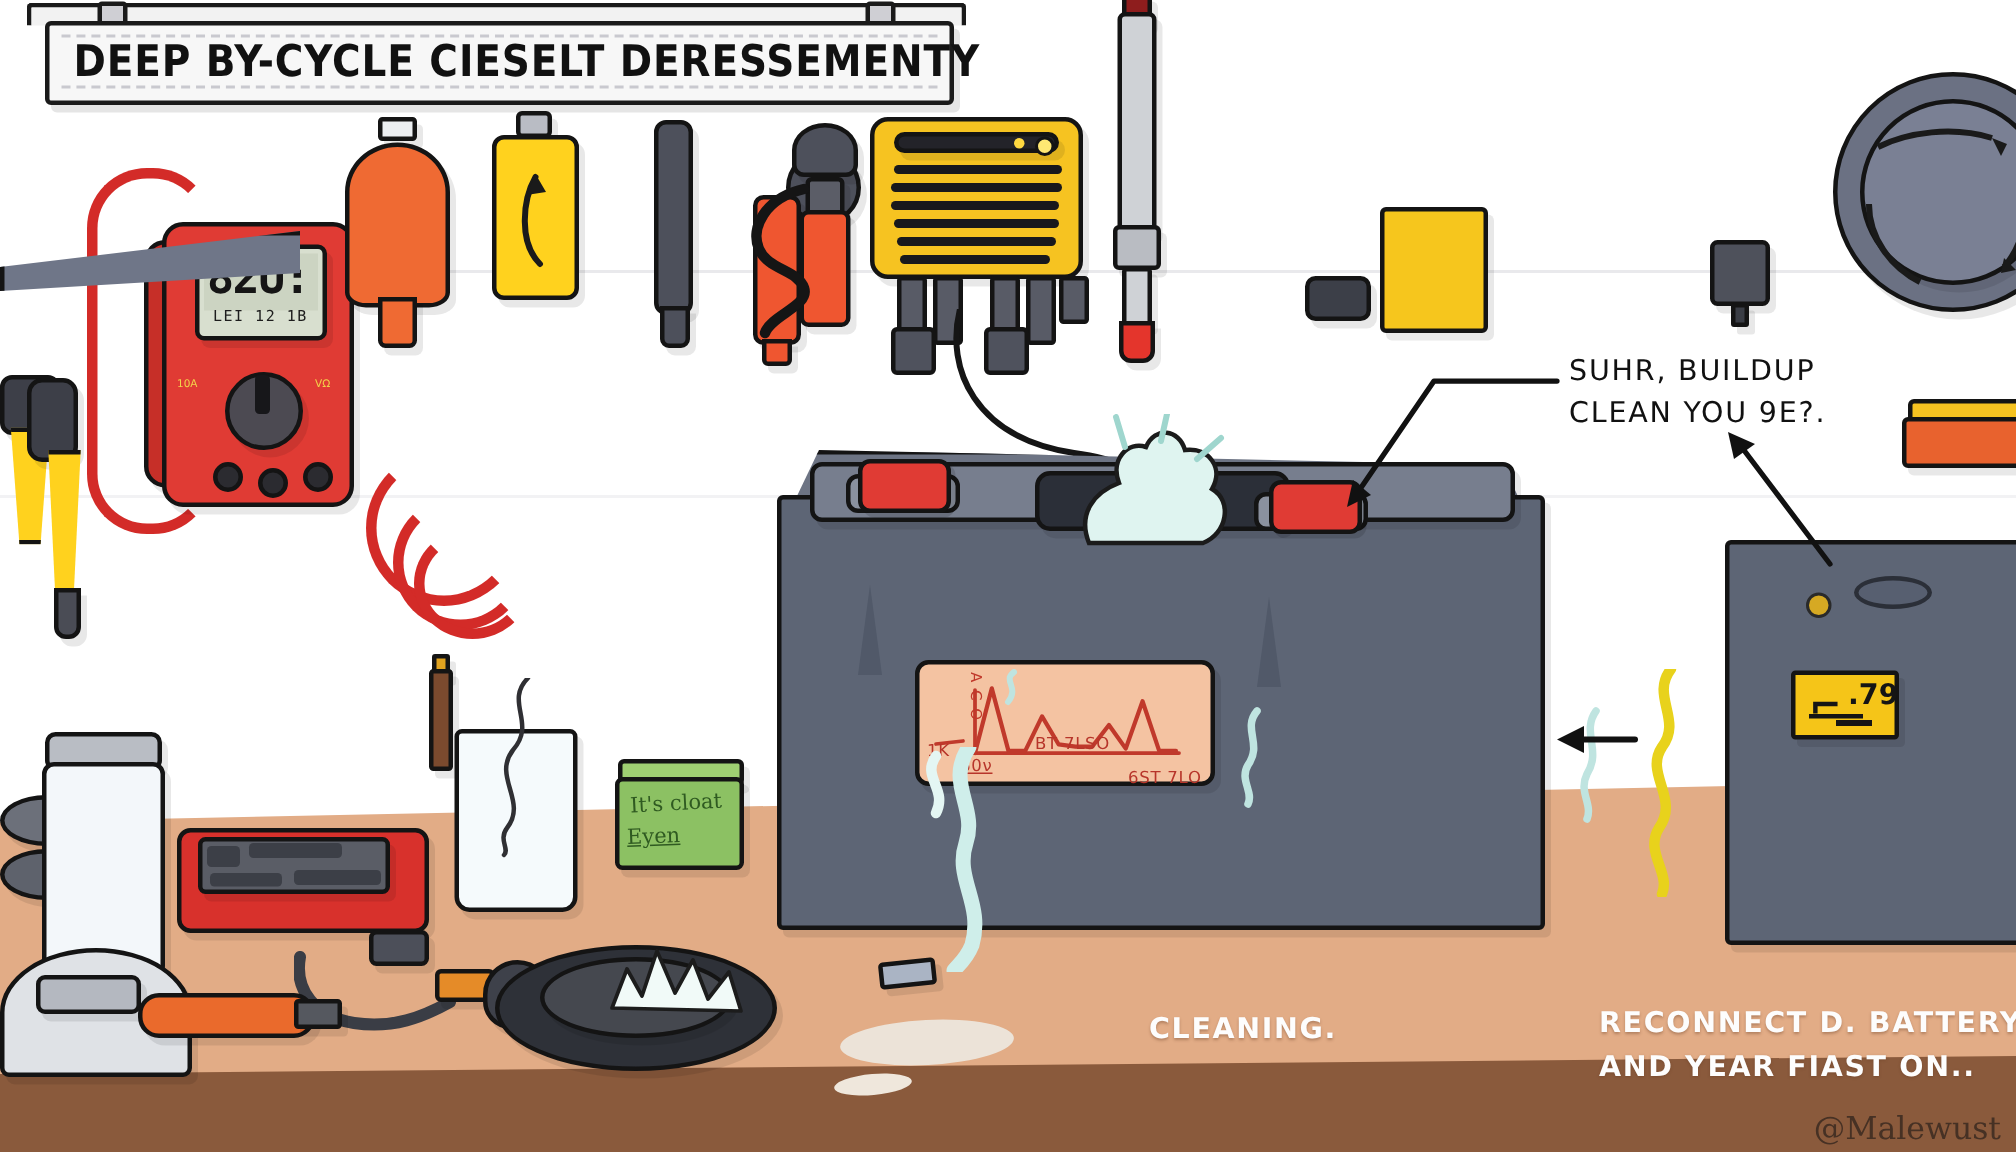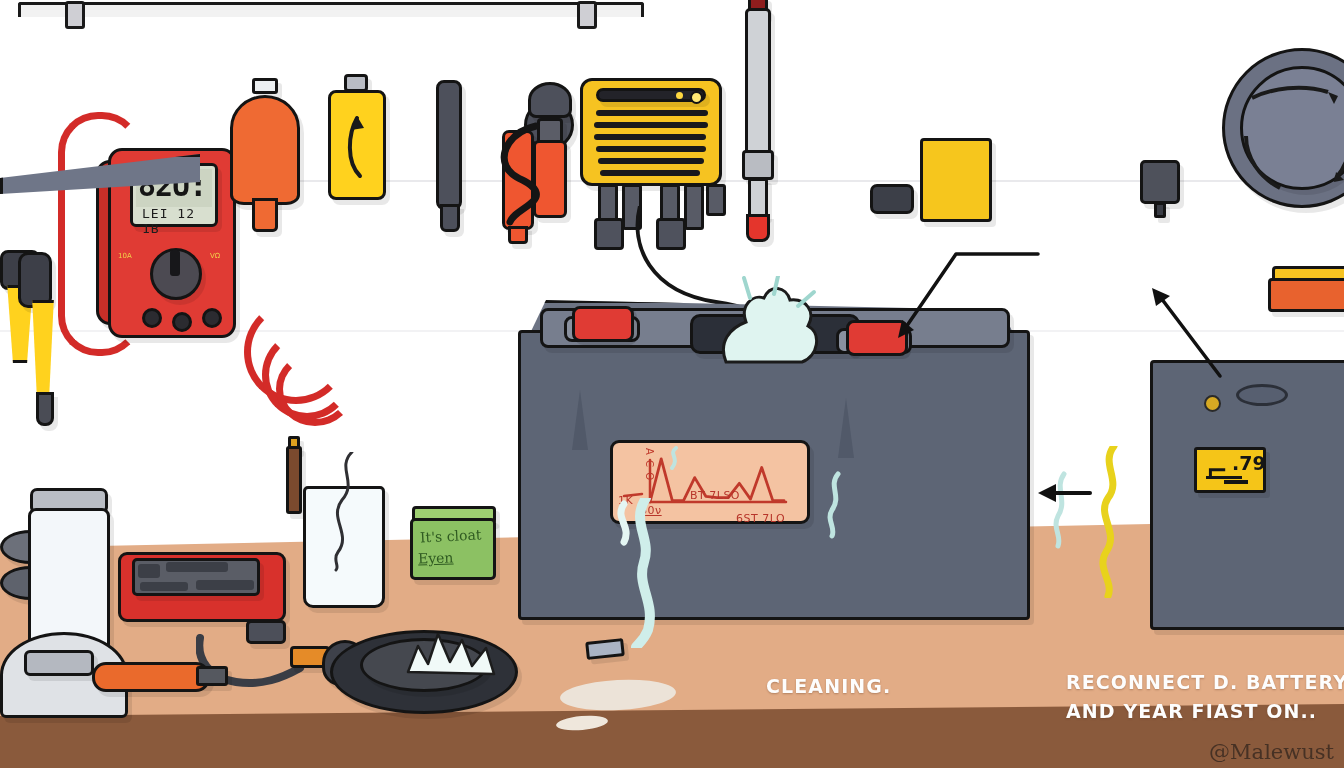--- a/index.html
+++ b/index.html
@@ -44,21 +44,21 @@
 
   
   #multimeter{left:108px;top:148px;width:128px;height:190px;background:#e03b34;border-radius:14px;}
   #mm-body2{left:96px;top:160px;width:40px;height:165px;background:#c62f28;border-radius:14px 4px 4px 14px;}
   #mm-screen{left:130px;top:163px;width:88px;height:64px;background:#d8dfcf;border-radius:6px;}
   #mm-screen-inner{left:136px;top:169px;width:76px;height:38px;background:#ccd4c2;border:none;box-shadow:none;}
   .mm-digits{position:absolute;left:138px;top:166px;width:80px;height:40px;
     font-family:"DejaVu Sans Mono",monospace;font-weight:bold;font-size:30px;color:#151515;
     letter-spacing:-1px;line-height:40px;}
   .mm-sub{position:absolute;left:142px;top:206px;width:74px;font-family:"DejaVu Sans Mono",monospace;
-    font-size:13px;color:#1d1d1d;letter-spacing:1px;}
+    font-size:10px;color:#1d1d1d;letter-spacing:1px;}
   #mm-dial{left:150px;top:248px;width:52px;height:52px;background:#4c4a52;border-radius:50%;}
   #mm-dial-pt{left:170px;top:250px;width:10px;height:26px;background:#17171a;border:none;box-shadow:none;border-radius:3px;}
   .mm-port{position:absolute;width:14px;height:14px;border-radius:50%;background:#2b2b30;border:3px solid #141414;}
   .mm-lbl{position:absolute;font-size:7px;color:#f2d24a;font-family:"DejaVu Sans",sans-serif;}
 
   
   #funnel{left:230px;top:95px;width:70px;height:110px;background:#ef6a33;
     border-radius:50% 50% 14px 14px / 30% 30% 10px 10px;}
   #funnel-neck{left:252px;top:198px;width:26px;height:34px;background:#ef6a33;border-radius:0 0 5px 5px;}
   #funnel-cap{left:252px;top:78px;width:26px;height:16px;background:#eceff1;border-radius:3px;}
@@ -197,20 +197,25 @@
   <div class="wall-line" style="top:180px"></div>
   <div class="wall-line" style="top:330px;opacity:.6"></div>
 
   <div class="table-top"></div>
   <div class="table-edge"></div>
   <div class="table-front"></div>
 
   <div class="sign-rail">
     <div class="sign-clipL"></div>
     <div class="sign-clipR"></div>
+  </div>
+  <div class="sign">
+    <div class="sign-dash" style="top:6px"></div>
+    <div class="sign-dash" style="top:40px"></div>
+    <div class="sign-title">DEEP BY-CYCLE CIESELT DERESSEMENTY</div>
   </div>
 
   <div class="obj" id="probeA"></div>
   <div class="obj" id="probeA-b"></div>
   <div class="obj" id="probeB"></div>
   <div class="obj" id="probeB-b"></div>
   <div class="obj" id="probeB-tip"></div>
 
   <div class="redcoil" style="left:58px;top:112px;width:70px;height:230px;border-radius:40px;border-right-color:transparent;"></div>
   <div class="redcoil" style="left:244px;top:300px;width:90px;height:90px;border-right-color:transparent;border-top-color:transparent;"></div>
@@ -326,21 +331,21 @@
     <path id="chart-yaxis" d="M40 60 L40 20" stroke="#c0392b" stroke-width="2.5" fill="none" stroke-linecap="round"></path>
     <path id="chart-line" d="M40.0 62.0 L51.2 18.9 L62.3 60.6 L73.5 60.6 L84.7 37.6 L95.8 56.3 L107.0 57.7 L118.2 57.7 L129.3 43.3 L140.5 59.1 L151.7 27.5 L162.8 60.6 L174.0 60.6" stroke="#c0392b" stroke-width="2.8" fill="none" stroke-linecap="round" stroke-linejoin="round"></path>
     <path d="M14 56 L32 54" stroke="#c0392b" stroke-width="2.5" fill="none" stroke-linecap="round"></path>
   </svg>
   <div class="chart-ylbl" style="left:644px;top:448px">A
 C
 O</div>
   <div class="chart-lbl" style="left:618px;top:494px">1K</div>
   <div class="chart-lbl" style="left:640px;top:504px;text-decoration:underline">60ν</div>
   <div class="chart-lbl" style="left:690px;top:489px">BT 7LSO</div>
-  <div class="chart-lbl" style="left:736px;top:512px">6ST 7LO</div>
+  <div class="chart-lbl" style="left:752px;top:512px">6ST 7LO</div>
   <svg style="position:absolute;left:662px;top:446px;width:24px;height:26px" viewBox="0 0 24 26">
     <path d="M14 2 C6 8,18 12,10 22" stroke="#bfe4e0" stroke-width="4" fill="none" stroke-linecap="round"></path>
   </svg>
 
   <svg style="position:absolute;left:600px;top:498px;width:90px;height:150px" viewBox="0 0 90 150">
     <path d="M46 0 C30 24,52 40,44 64 C36 88,56 104,48 132 C44 142,38 146,36 149" stroke="#cfeeea" stroke-width="10" fill="none" stroke-linecap="round"></path>
     <path d="M24 6 C14 20,32 28,24 44" stroke="#e4f6f3" stroke-width="7" fill="none" stroke-linecap="round"></path>
   </svg>
   <svg style="position:absolute;left:820px;top:470px;width:30px;height:70px" viewBox="0 0 30 70">
     <path d="M18 4 C8 16,22 26,12 40 C6 50,16 58,12 66" stroke="#bfe4e0" stroke-width="5" fill="none" stroke-linecap="round"></path>
@@ -410,20 +415,22 @@
   <div class="obj" id="brushhead"></div>
   <div class="obj" id="orange-pen"></div>
   <div class="obj" id="orange-pen-tip"></div>
 
   <div class="obj" id="tire"></div>
   <div class="obj" id="tire-in"></div>
   <svg style="position:absolute;left:398px;top:628px;width:110px;height:56px" viewBox="0 0 110 56">
     <path d="M10 44 L20 18 L30 36 L40 6 L52 34 L64 12 L74 38 L88 20 L96 46 Z" fill="#f1faf8" stroke="#1c1c1c" stroke-width="2.5" stroke-linejoin="round"></path>
   </svg>
 
+  <div class="handtext" style="left:1046px;top:234px">SUHR, BUILDUP
+CLEAN YOU 9E?.</div>
 
   <svg style="position:absolute;left:896px;top:246px;width:150px;height:96px" viewBox="0 0 150 96">
     <path d="M142 8 L60 8 L8 84" stroke="#111" stroke-width="3.5" fill="none" stroke-linecap="round" stroke-linejoin="round"></path>
     <path d="M2 92 L6 74 L18 84 Z" fill="#111"></path>
   </svg>
 
   <svg style="position:absolute;left:1150px;top:288px;width:80px;height:96px" viewBox="0 0 80 96">
     <path d="M8 6 L70 88" stroke="#111" stroke-width="3.5" fill="none" stroke-linecap="round"></path>
     <path d="M2 0 L20 8 L6 18 Z" fill="#111"></path>
   </svg>

